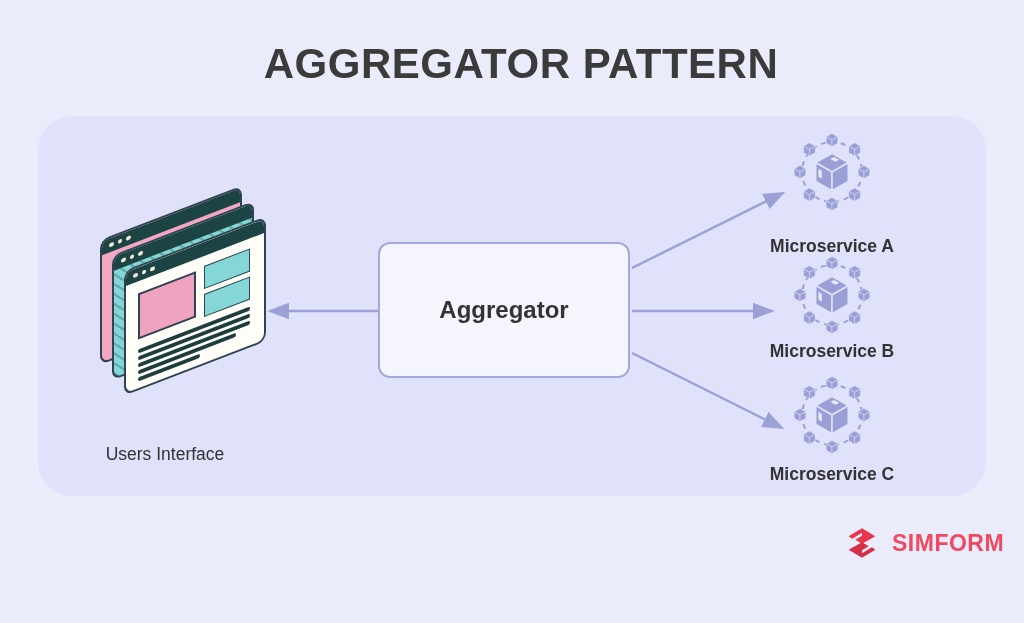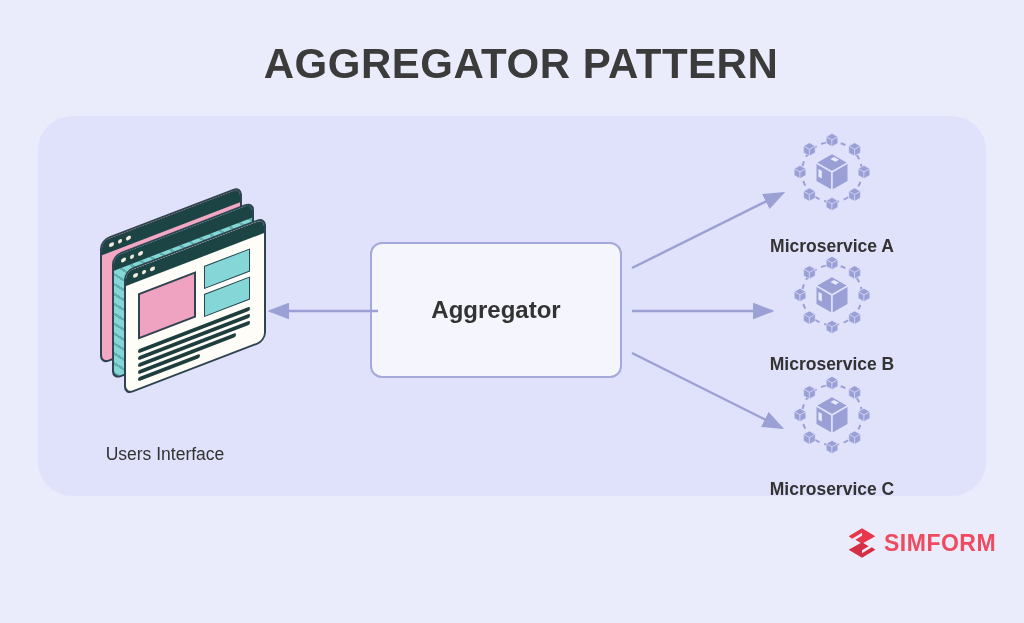--- a/index.html
+++ b/index.html
@@ -16,21 +16,21 @@
   .panel{
     position:absolute;left:38px;top:116px;width:948px;height:380px;
     background:var(--panel_bg,#e0e1fa);border-radius:34px;
   }
   
   svg.arrows{position:absolute;left:0;top:0;pointer-events:none;}
   .arrow-line{stroke:var(--arrow,#9ba0d5);stroke-width:2.4;fill:none;}
   .arrow-head{fill:var(--arrow,#9ba0d5);}
   
   .agg-box{
-    position:absolute;left:370px;top:242px;width:252px;height:136px;
+    position:absolute;left:378px;top:242px;width:252px;height:136px;
     background:#f5f6fd;border:2px solid #a4a9db;border-radius:12px;
     display:flex;align-items:center;justify-content:center;box-sizing:border-box;
     font-size:24px;font-weight:bold;color:#333;
   }
   
   .ms-icon{position:absolute;width:92px;height:92px;}
   .ms-fill{fill:var(--icon_purple,#9aa0d6);stroke:var(--panel_bg,#e0e1fa);stroke-width:1;stroke-linejoin:round;}
   .ms-ring{fill:none;stroke:var(--icon_purple,#9aa0d6);stroke-width:2;stroke-dasharray:5 5;}
   .ms-detail{fill:#e9ebfc;}
   .ms-label{
@@ -61,21 +61,21 @@
   .blk{position:absolute;box-sizing:border-box;}
   .blk-img{left:12px;top:26px;width:58px;height:46px;background:#f0a3c0;border:2px solid #2e4450;}
   .blk-t1{left:78px;top:24px;width:46px;height:23px;background:#85d6d6;border:1.5px solid #2e4450;}
   .blk-t2{left:78px;top:52px;width:46px;height:23px;background:#85d6d6;border:1.5px solid #2e4450;}
   .txt-line{position:absolute;left:12px;height:3.5px;background:#1e3d3d;border-radius:2px;}
   .ui-label{
     position:absolute;left:60px;top:444px;width:210px;text-align:center;
     font-size:17.5px;font-weight:normal;color:var(--label_text,#333333);
   }
   
-  .logo{position:absolute;left:846px;top:527px;display:flex;align-items:center;gap:6px;justify-content:space-between;}
+  .logo{position:absolute;left:846px;top:527px;display:flex;align-items:center;gap:14px;justify-content:space-between;}
   .logo-text{font-size:23px;font-weight:bold;letter-spacing:.5px;color:var(--logo_red,#ef4a5f);}
 </style>
 </head>
 <body>
 
 <div class="title">AGGREGATOR PATTERN</div>
 
 <div class="panel"></div>
 
 <div class="ui-stack">
@@ -154,26 +154,26 @@
 </svg>
 
 <svg class="ms-icon" style="left:786px;top:126px;" viewBox="-46 -46 92 92">
   <use href="#ms-node"></use>
 </svg>
 <div class="ms-label" style="top:236px;">Microservice A</div>
 
 <svg class="ms-icon" style="left:786px;top:249px;" viewBox="-46 -46 92 92">
   <use href="#ms-node"></use>
 </svg>
-<div class="ms-label" style="top:354px;">Microservice B</div>
+<div class="ms-label" style="top:341px;">Microservice B</div>
 
 <svg class="ms-icon" style="left:786px;top:369px;" viewBox="-46 -46 92 92">
   <use href="#ms-node"></use>
 </svg>
-<div class="ms-label" style="top:479px;">Microservice C</div>
+<div class="ms-label" style="top:464px;">Microservice C</div>
 
 <div class="logo">
   <svg width="32" height="32" viewBox="0 0 24 24">
     <polygon points="12,1 22,7 12,12.6 7,9.6 12,6.6 12,4.4 4.6,8.8 2,7" fill="#e8374a"></polygon>
     <polygon points="12,23 2,17 12,11.4 17,14.4 12,17.4 12,19.6 19.4,15.2 22,17" fill="#d42f44"></polygon>
   </svg>
   <span class="logo-text">SIMFORM</span>
 </div>
 
 </body></html>

